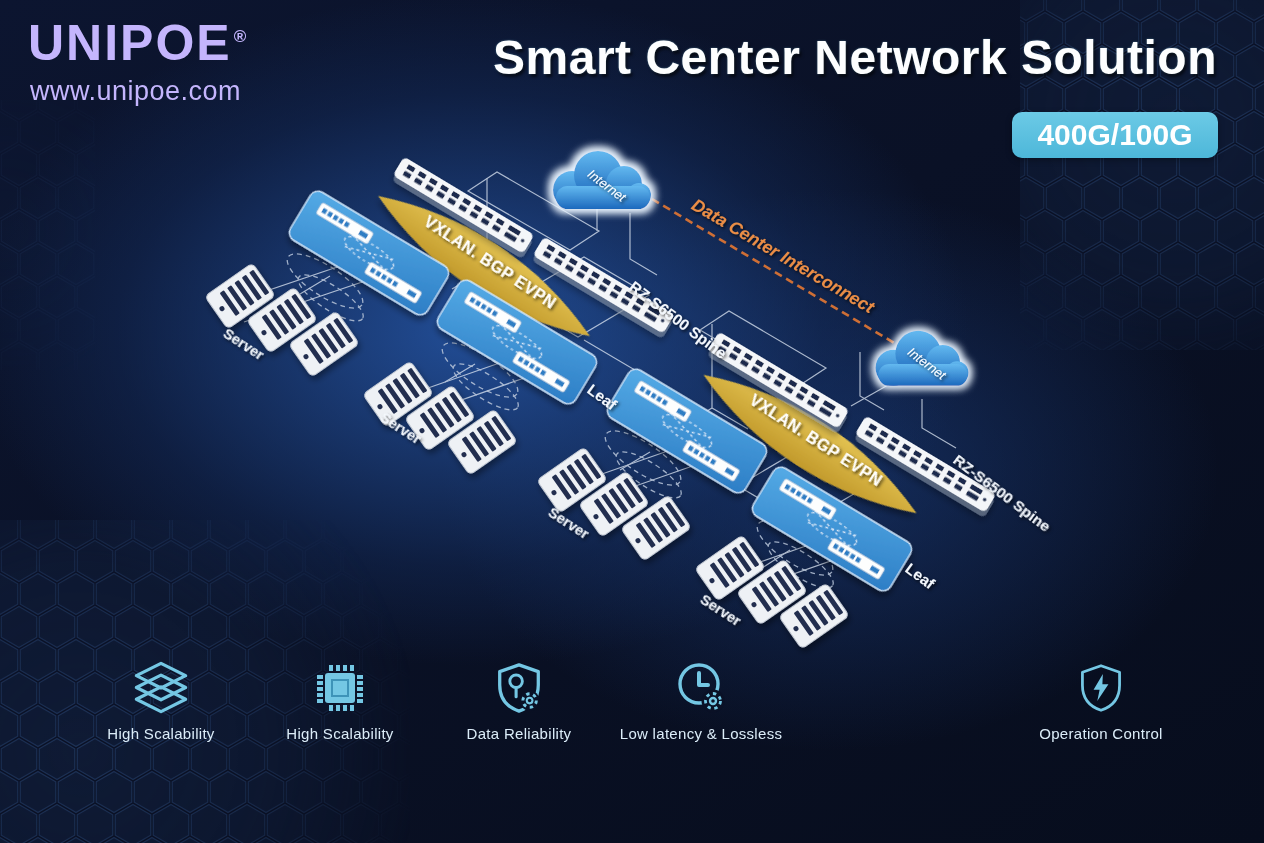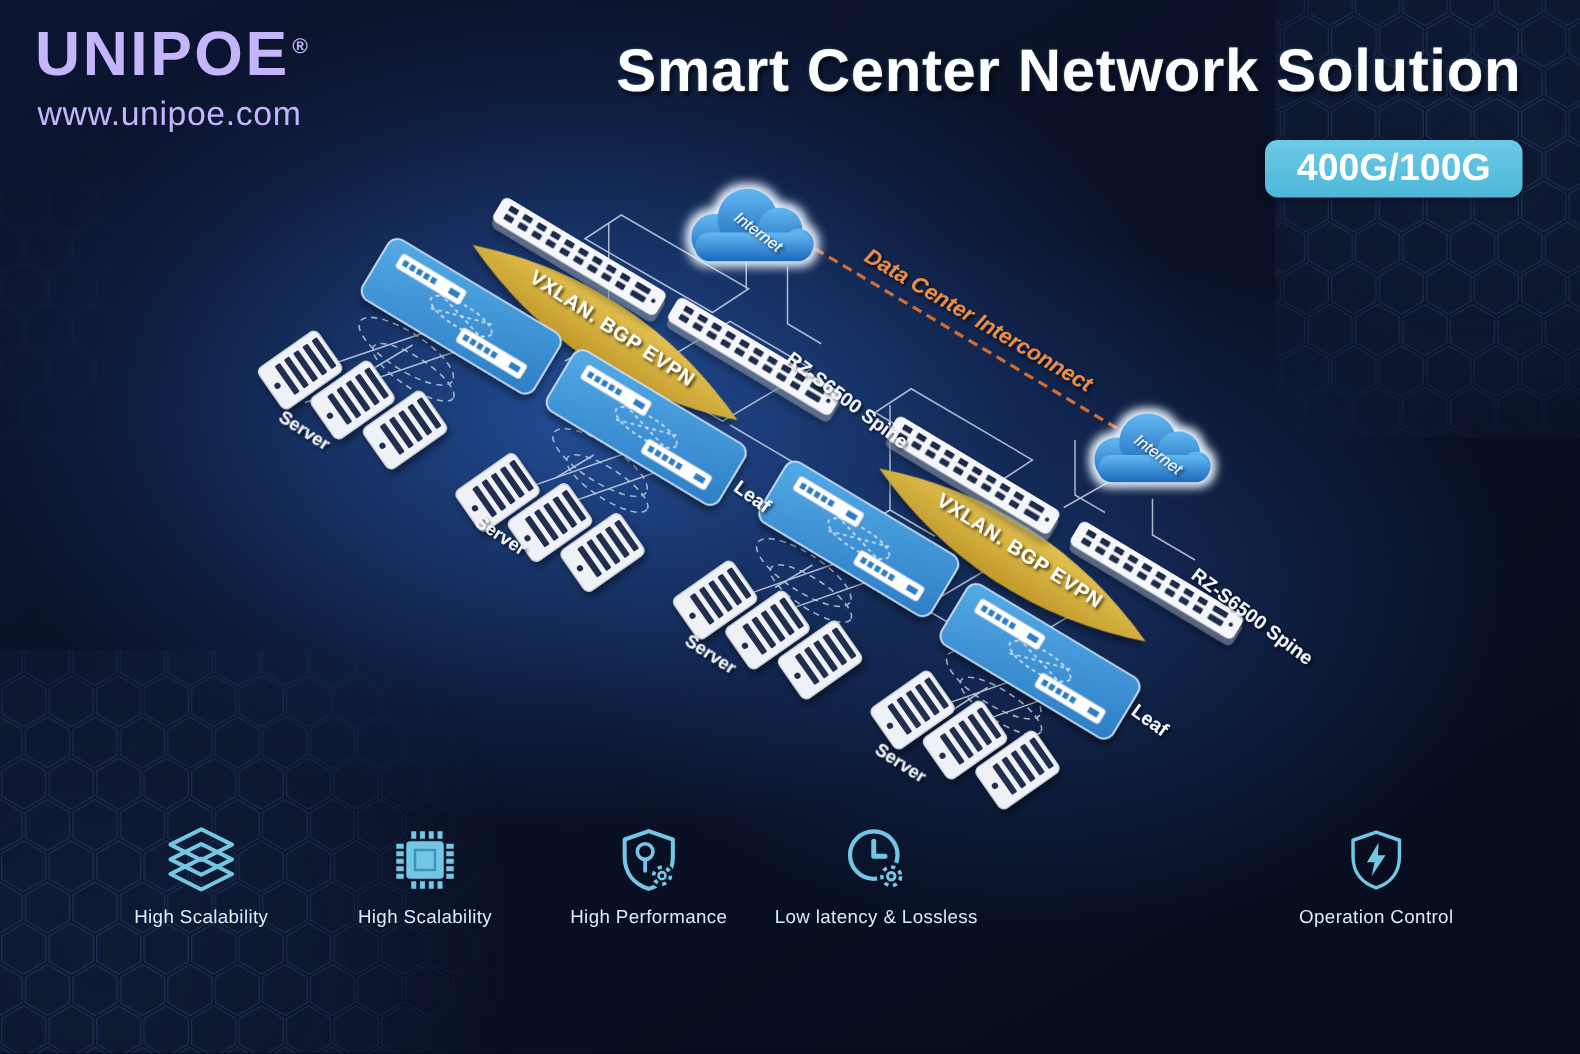--- a/index.html
+++ b/index.html
@@ -327,21 +327,21 @@
         <svg viewBox="0 0 56 56" width="54" height="56">
           <path d="M28,4 L48,11 V25 C48,39 40,48 28,52 C16,48 8,39 8,25 V11 Z" fill="none" stroke="#74c7e4" stroke-width="3.4" stroke-linejoin="round"></path>
           <circle cx="25" cy="21" r="6.5" fill="none" stroke="#74c7e4" stroke-width="3"></circle>
           <path d="M25,27.5 V37" stroke="#74c7e4" stroke-width="3.2" stroke-linecap="round"></path>
           <circle cx="39" cy="41" r="10.5" fill="#0a1126"></circle>
           <circle cx="39" cy="41" r="7" fill="none" stroke="#74c7e4" stroke-width="3" stroke-dasharray="3.5 3.8"></circle>
           <circle cx="39" cy="41" r="4" fill="#74c7e4"></circle>
           <circle cx="39" cy="41" r="1.8" fill="#0a1126"></circle>
         </svg>
       </div>
-      <div class="flabel">High Performance</div>
+      <div class="flabel">Data Reliability</div>
     </div>
 
     <div class="feature" style="left:701px">
       <div class="ficon">
         <svg viewBox="0 0 56 56" width="56" height="56">
           <circle cx="26" cy="24" r="19" fill="none" stroke="#74c7e4" stroke-width="3.4"></circle>
           <path d="M26,13 V25 H35" fill="none" stroke="#74c7e4" stroke-width="4" stroke-linecap="round" stroke-linejoin="round"></path>
           <circle cx="40" cy="41" r="11.5" fill="#0a1126"></circle>
           <circle cx="40" cy="41" r="7.5" fill="none" stroke="#74c7e4" stroke-width="2.8" stroke-dasharray="3.4 3.6"></circle>
           <circle cx="40" cy="41" r="3" fill="none" stroke="#74c7e4" stroke-width="2.4"></circle>

